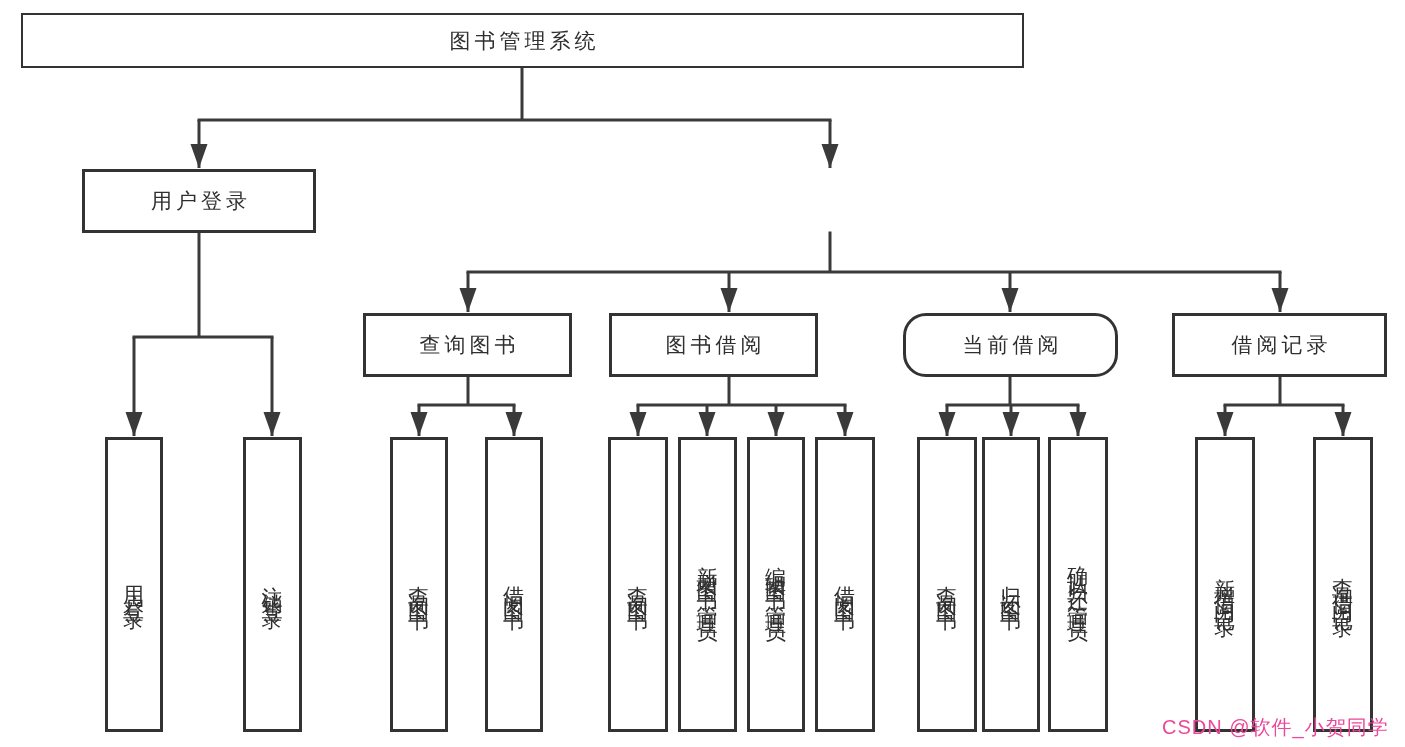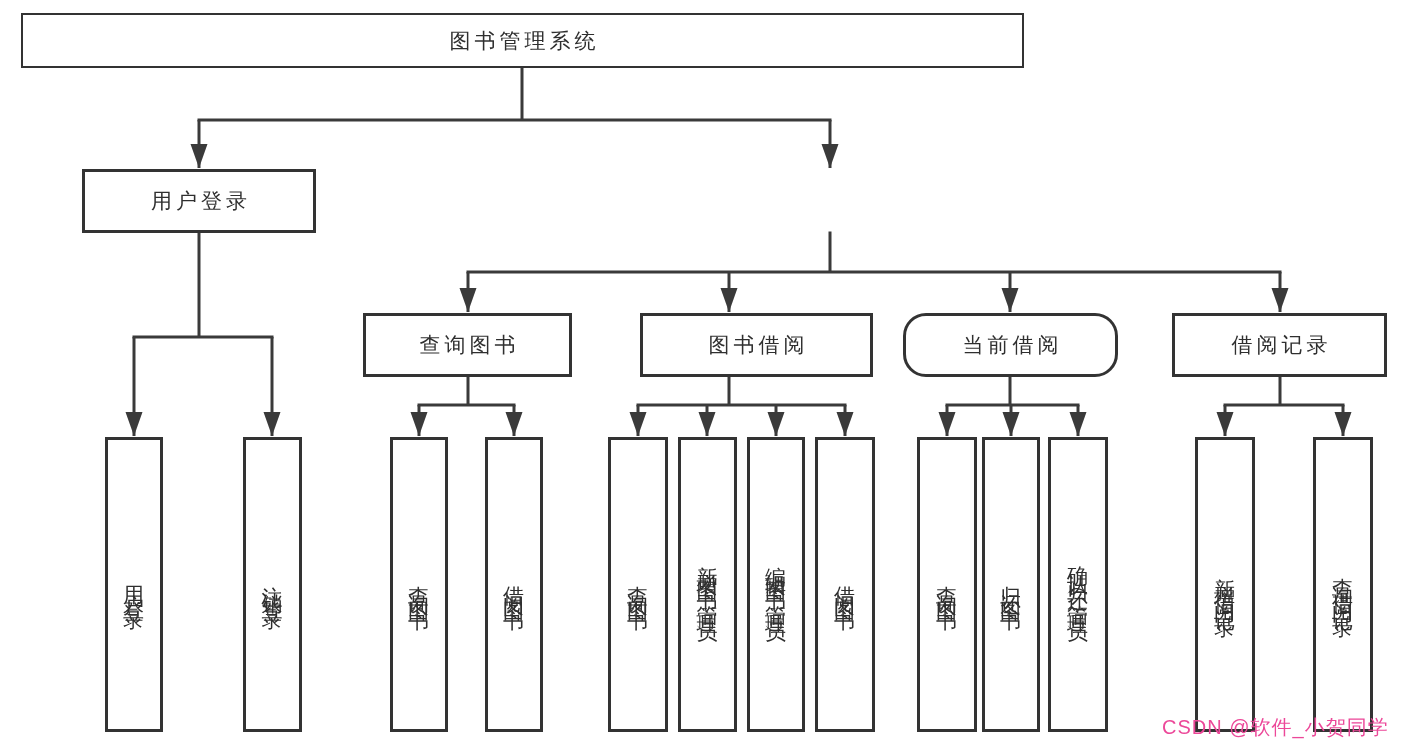--- a/index.html
+++ b/index.html
@@ -71,21 +71,21 @@
       <line x1="1225" y1="405" x2="1225" y2="436" marker-end="url(#arrow)"></line>
       <line x1="1343" y1="405" x2="1343" y2="436" marker-end="url(#arrow)"></line>
     </g>
   </svg>
 
   <div class="hbox" style="left:21px;top:13px;width:1003px;height:55px;border-width:2.5px;">图书管理系统</div>
 
   <div class="hbox" style="left:82px;top:169px;width:234px;height:64px;">用户登录</div>
 
   <div class="hbox" style="left:363px;top:313px;width:209px;height:64px;">查询图书</div>
-  <div class="hbox" style="left:640px;top:313px;width:233px;height:64px;">图书借阅</div>
+  <div class="hbox" style="left:609px;top:313px;width:209px;height:64px;">图书借阅</div>
   <div class="hbox" style="left:903px;top:313px;width:215px;height:64px;border-radius:23px;">当前借阅</div>
   <div class="hbox" style="left:1172px;top:313px;width:215px;height:64px;">借阅记录</div>
 
   <div class="vbox" style="left:105px;top:437px;width:58px;height:295px;">用户登录</div>
   <div class="vbox" style="left:243px;top:437px;width:59px;height:295px;">注销登录</div>
 
   <div class="vbox" style="left:390px;top:437px;width:58px;height:295px;">查询图书</div>
   <div class="vbox" style="left:485px;top:437px;width:58px;height:295px;">借阅图书</div>
 
   <div class="vbox" style="left:608px;top:437px;width:60px;height:295px;">查询图书</div>

